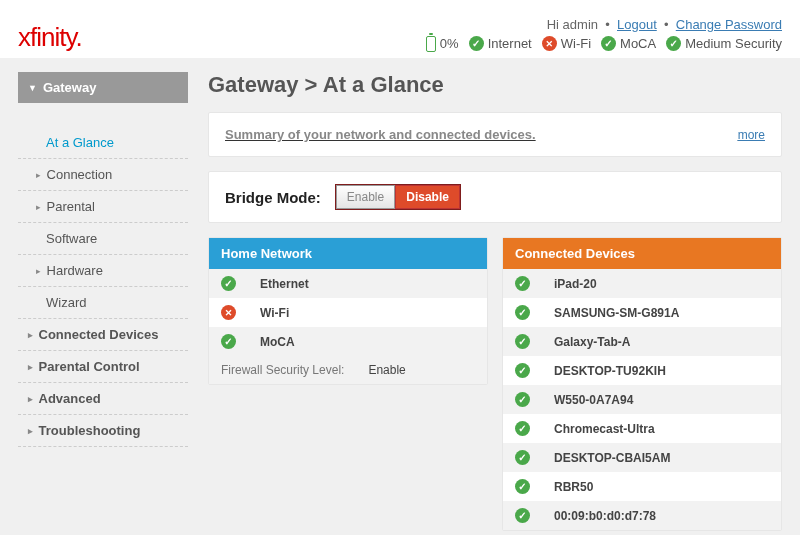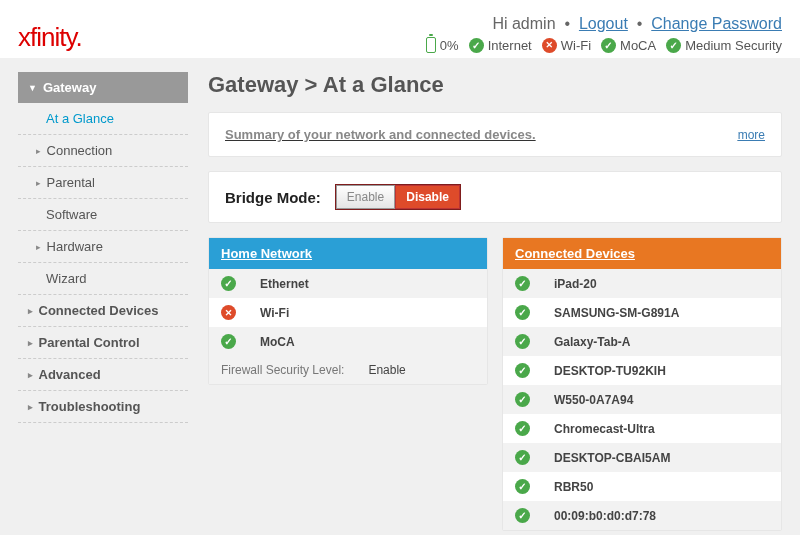--- a/index.html
+++ b/index.html
@@ -2,37 +2,37 @@
 <html><head>
 <meta charset="utf-8">
 <style>
 * { margin: 0; padding: 0; box-sizing: border-box; }
 body { font-family: Arial, Helvetica, sans-serif; font-size: 13px; background: #f0f0f0; color: #333; }
 
 .header { background: #fff; height: 58px; display: flex; align-items: center; padding: 10px 18px 0 18px; }
 .logo { font-size: 26px; font-weight: 400; color: #d00; letter-spacing: -1px; margin-top: 6px; }
 .logo .dot { color: #d00; }
 .header-right { margin-left: auto; text-align: right; }
-.user-line { font-size: 16px; color: #666; margin-bottom: 4px; }
+.user-line { font-size: 13px; color: #666; margin-bottom: 4px; }
 .user-line a { color: #3a7cb3; text-decoration: underline; }
 .status-line { display: flex; align-items: center; gap: 10px; font-size: 13px; color: #555; justify-content: flex-end; }
 .status-item { display: flex; align-items: center; gap: 4px; }
 .battery { display: inline-block; width: 10px; height: 16px; border: 1.5px solid #4aa84a; border-radius: 2px; position: relative; }
 .battery::before { content: ''; position: absolute; top: -4px; left: 2px; width: 4px; height: 2px; background: #4aa84a; border-radius: 1px; }
 .ico-ok, .ico-err { display: inline-flex; width: 15px; height: 15px; border-radius: 50%; align-items: center; justify-content: center; font-size: 11px; font-weight: bold; color: #fff; }
 .ico-ok { background: #4aa84a; }
 .ico-err { background: #de4b2a; }
 .ico-err::before { content: '✕'; font-size: 9px; }
 .ico-ok::before { content: '✓'; font-size: 10px; }
 
 .container { display: flex; padding: 14px 18px; gap: 20px; align-items: flex-start; }
 .sidebar { width: 170px; flex-shrink: 0; }
 .nav-item { display: flex; align-items: center; padding: 8px 10px; font-size: 13px; color: #555; border-bottom: 1px dashed #ccc; cursor: pointer; }
 .nav-item.top { background: #999; color: #fff; font-weight: bold; border-bottom: none; }
-.nav-item.active { color: #0099cc; font-weight: bold; }
+.nav-item.active { color: #0099cc; font-weight: bold; margin-top: 24px; }
 .nav-item.l1 { font-weight: bold; }
 .nav-item .arrow { margin-right: 6px; font-size: 9px; color: #888; }
 .nav-item.top .arrow { color: #fff; }
 .nav-item.sub { padding-left: 28px; font-weight: normal; }
 .nav-item.subarrow { padding-left: 18px; font-weight: normal; }
 
 .main { flex: 1; }
 .page-title { font-size: 22px; font-weight: bold; color: #555; margin-bottom: 14px; }
 .panel { background: #fff; border: 1px solid #e6e6e6; border-radius: 2px; margin-bottom: 14px; }
 .summary-panel { padding: 14px 16px; display: flex; align-items: center; text-decoration: underline; }
@@ -41,21 +41,21 @@
 
 .bridge-panel { padding: 12px 16px; display: flex; align-items: center; gap: 14px; }
 .bridge-label { font-weight: bold; font-size: 15px; color: #222; }
 .btn-enable, .btn-disable { padding: 4px 10px; font-size: 12px; border: 1px solid #999; cursor: pointer; }
 .btn-enable { background: linear-gradient(#fefefe,#e5e5e5); color: #888; }
 .btn-disable { background: #de4b2a; color: #fff; border-color: #b33; font-weight: bold; }
 .btn-group { display: inline-flex; border: 1px solid #7f1d1d; }
 
 .two-col { display: flex; gap: 14px; align-items: flex-start; }
 .card { background: #fff; border: 1px solid #e6e6e6; border-radius: 2px; flex: 1; }
-.card-head { padding: 8px 12px; color: #fff; font-weight: bold; font-size: 13px; text-decoration: underline; }
+.card-head { padding: 8px 12px; color: #fff; font-weight: bold; font-size: 13px; }
 .card-head.blue { background: #2a9fd6; }
 .card-head.orange { background: #e87722; }
 .row { display: flex; align-items: center; gap: 24px; padding: 7px 12px; font-size: 12px; color: #444; }
 .row:nth-child(odd) { background: #f2f2f2; }
 .row .label-static { color: #777; }
 .row .label-strong { font-weight: bold; }
 </style>
 </head>
 <body>
 

